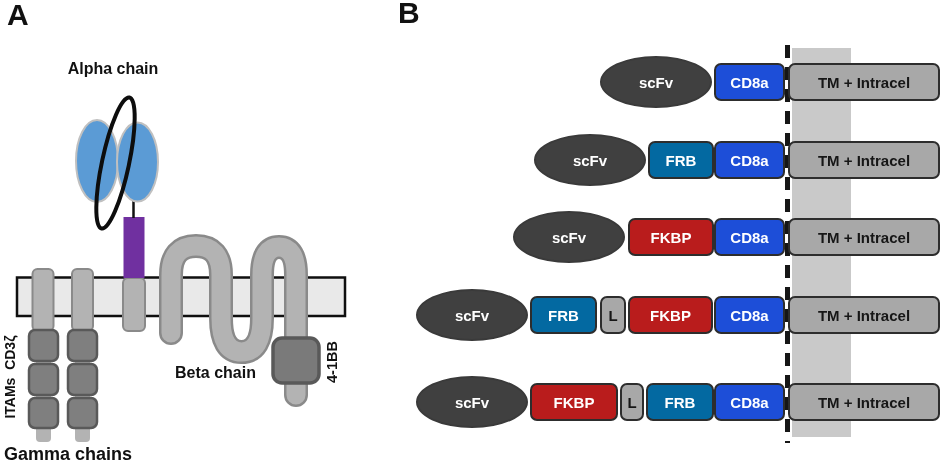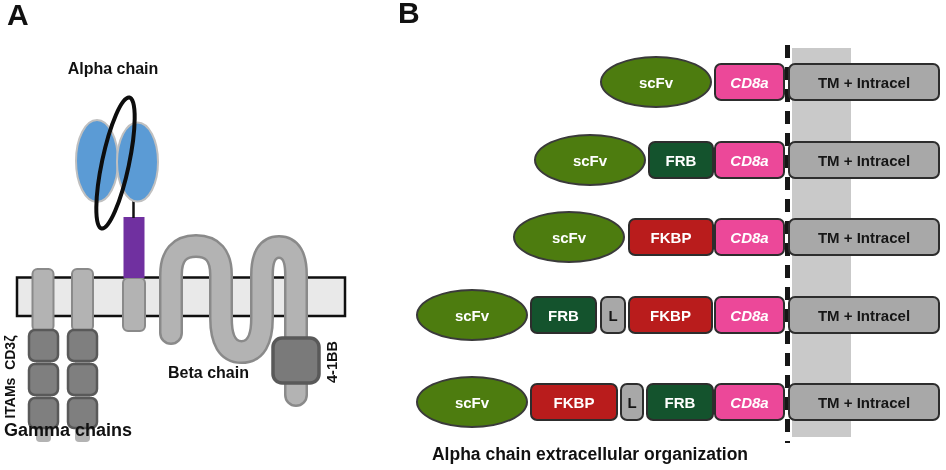--- a/index.html
+++ b/index.html
@@ -1,28 +1,28 @@
 <!DOCTYPE html>
 <html><head>
 <meta charset="utf-8">
 <style>
   html,body{margin:0;padding:0;background:#fff;}
   .canvas{position:relative;width:946px;height:470px;background:#ffffff;overflow:hidden;
           font-family:"Liberation Sans",sans-serif;}
   .panel-label{position:absolute;font:bold 30px "Liberation Sans",sans-serif;color:#111;}
-  .txt{position:absolute;color:#111;font-family:"Liberation Sans",sans-serif;font-weight:bold;}
+  .txt{position:absolute;color:#111;font-family:"Liberation Sans",sans-serif;font-weight:bold;text-align:center;}
   .rot{transform:rotate(-90deg);transform-origin:center center;text-align:center;white-space:pre;}
   svg{position:absolute;left:0;top:0;}
   
   .blk{position:absolute;height:38px;box-sizing:border-box;border:2.5px solid #2d2d2d;
        border-radius:7px;display:flex;align-items:center;justify-content:center;
        font:bold 15px "Liberation Sans",sans-serif;color:#fff;z-index:3;}
-  .scfv{height:52px;border-radius:50%;background:#4d7c0f;border-width:2px;border-color:#3a3a3a;}
-  .cd8a{background:#ec4899;font-style:italic;}
-  .frb{background:#14532d;}
+  .scfv{height:52px;border-radius:50%;background:#404040;border-width:2px;border-color:#3a3a3a;}
+  .cd8a{background:#1d4ed8;}
+  .frb{background:#0369a1;}
   .fkbp{background:#b91c1c;}
   .lnk{background:#a8a8a8;color:#161616;}
   .tm{background:#a8a8a8;color:#161616;border-radius:7px;}
   .mem-band{position:absolute;left:792px;top:48px;width:59px;height:389px;background:#c9c9c9;z-index:1;}
   .dash-line{position:absolute;left:785px;top:45px;width:5px;height:398px;z-index:2;
        background:repeating-linear-gradient(to bottom,#161616 0 13px,transparent 13px 22px);}
 </style>
 </head>
 <body>
 
@@ -57,21 +57,21 @@
 
     <ellipse cx="97" cy="161" rx="21" ry="41" fill="#5b9bd5" stroke="#c0c0c0" stroke-width="2"></ellipse>
     <ellipse cx="137.5" cy="162" rx="20.5" ry="39.5" fill="#5b9bd5" stroke="#c0c0c0" stroke-width="2"></ellipse>
     <ellipse cx="115.5" cy="163" rx="13.5" ry="67" fill="none" stroke="#0d0d0d" stroke-width="4" transform="rotate(12 115.5 163)"></ellipse>
 
     <rect x="273" y="338" width="46" height="45" rx="9" fill="#7a7a7a" stroke="#595959" stroke-width="3.5"></rect>
   </svg>
 
   <div class="txt" style="left:58px;top:60px;width:110px;text-align:center;font-size:16px">Alpha chain</div>
   <div class="txt" style="left:168px;top:364px;width:95px;font-size:16px">Beta chain</div>
-  <div class="txt" style="left:4px;top:420px;font-size:18px">Gamma chains</div>
+  <div class="txt" style="left:4px;top:444px;font-size:18px">Gamma chains</div>
   <div class="txt rot" style="left:-45px;top:369px;width:110px;font-size:14px">ITAMs  CD3ζ</div>
   <div class="txt rot" style="left:302px;top:354px;width:60px;font-size:14.5px">4-1BB</div>
 
   <div class="panel-label" style="left:398px;top:-4px">B</div>
 
   <div class="mem-band"></div>
   <div class="dash-line"></div>
 
   <div class="blk scfv" style="left:600px;top:56px;width:112px">scFv</div>
   <div class="blk cd8a" style="left:714px;top:63px;width:71px">CD8a</div>
@@ -94,15 +94,14 @@
   <div class="blk cd8a" style="left:714px;top:296px;width:71px">CD8a</div>
   <div class="blk tm" style="left:788px;top:296px;width:152px">TM + Intracel</div>
 
   <div class="blk scfv" style="left:416px;top:376px;width:112px">scFv</div>
   <div class="blk fkbp" style="left:530px;top:383px;width:88px">FKBP</div>
   <div class="blk lnk" style="left:620px;top:383px;width:24px">L</div>
   <div class="blk frb" style="left:646px;top:383px;width:68px">FRB</div>
   <div class="blk cd8a" style="left:714px;top:383px;width:71px">CD8a</div>
   <div class="blk tm" style="left:788px;top:383px;width:152px">TM + Intracel</div>
 
-  <div class="txt" style="left:415px;top:444px;width:350px;text-align:center;font-size:17.5px">Alpha chain extracellular organization</div>
 
 </div>
 
 </body></html>

